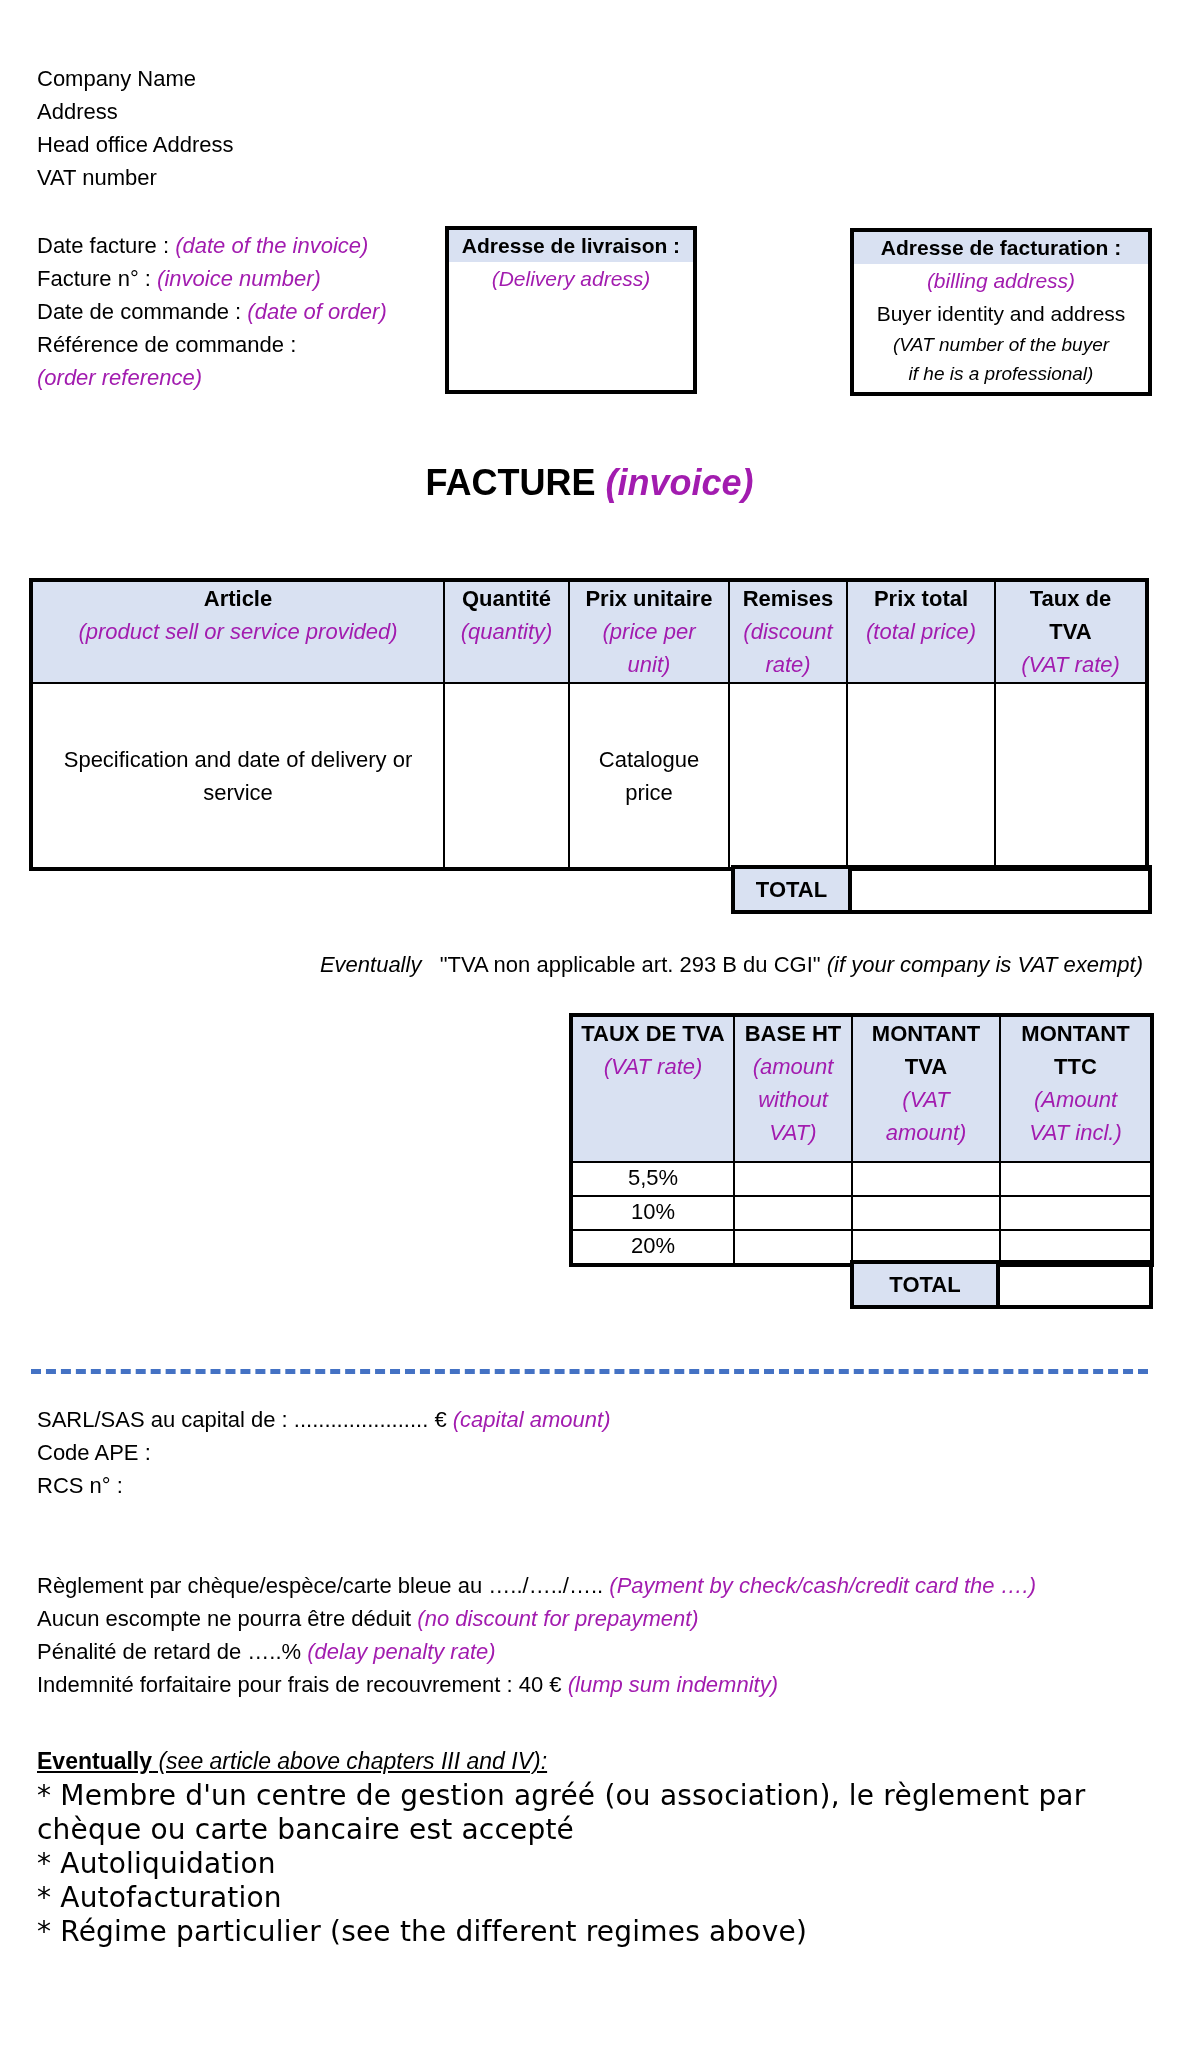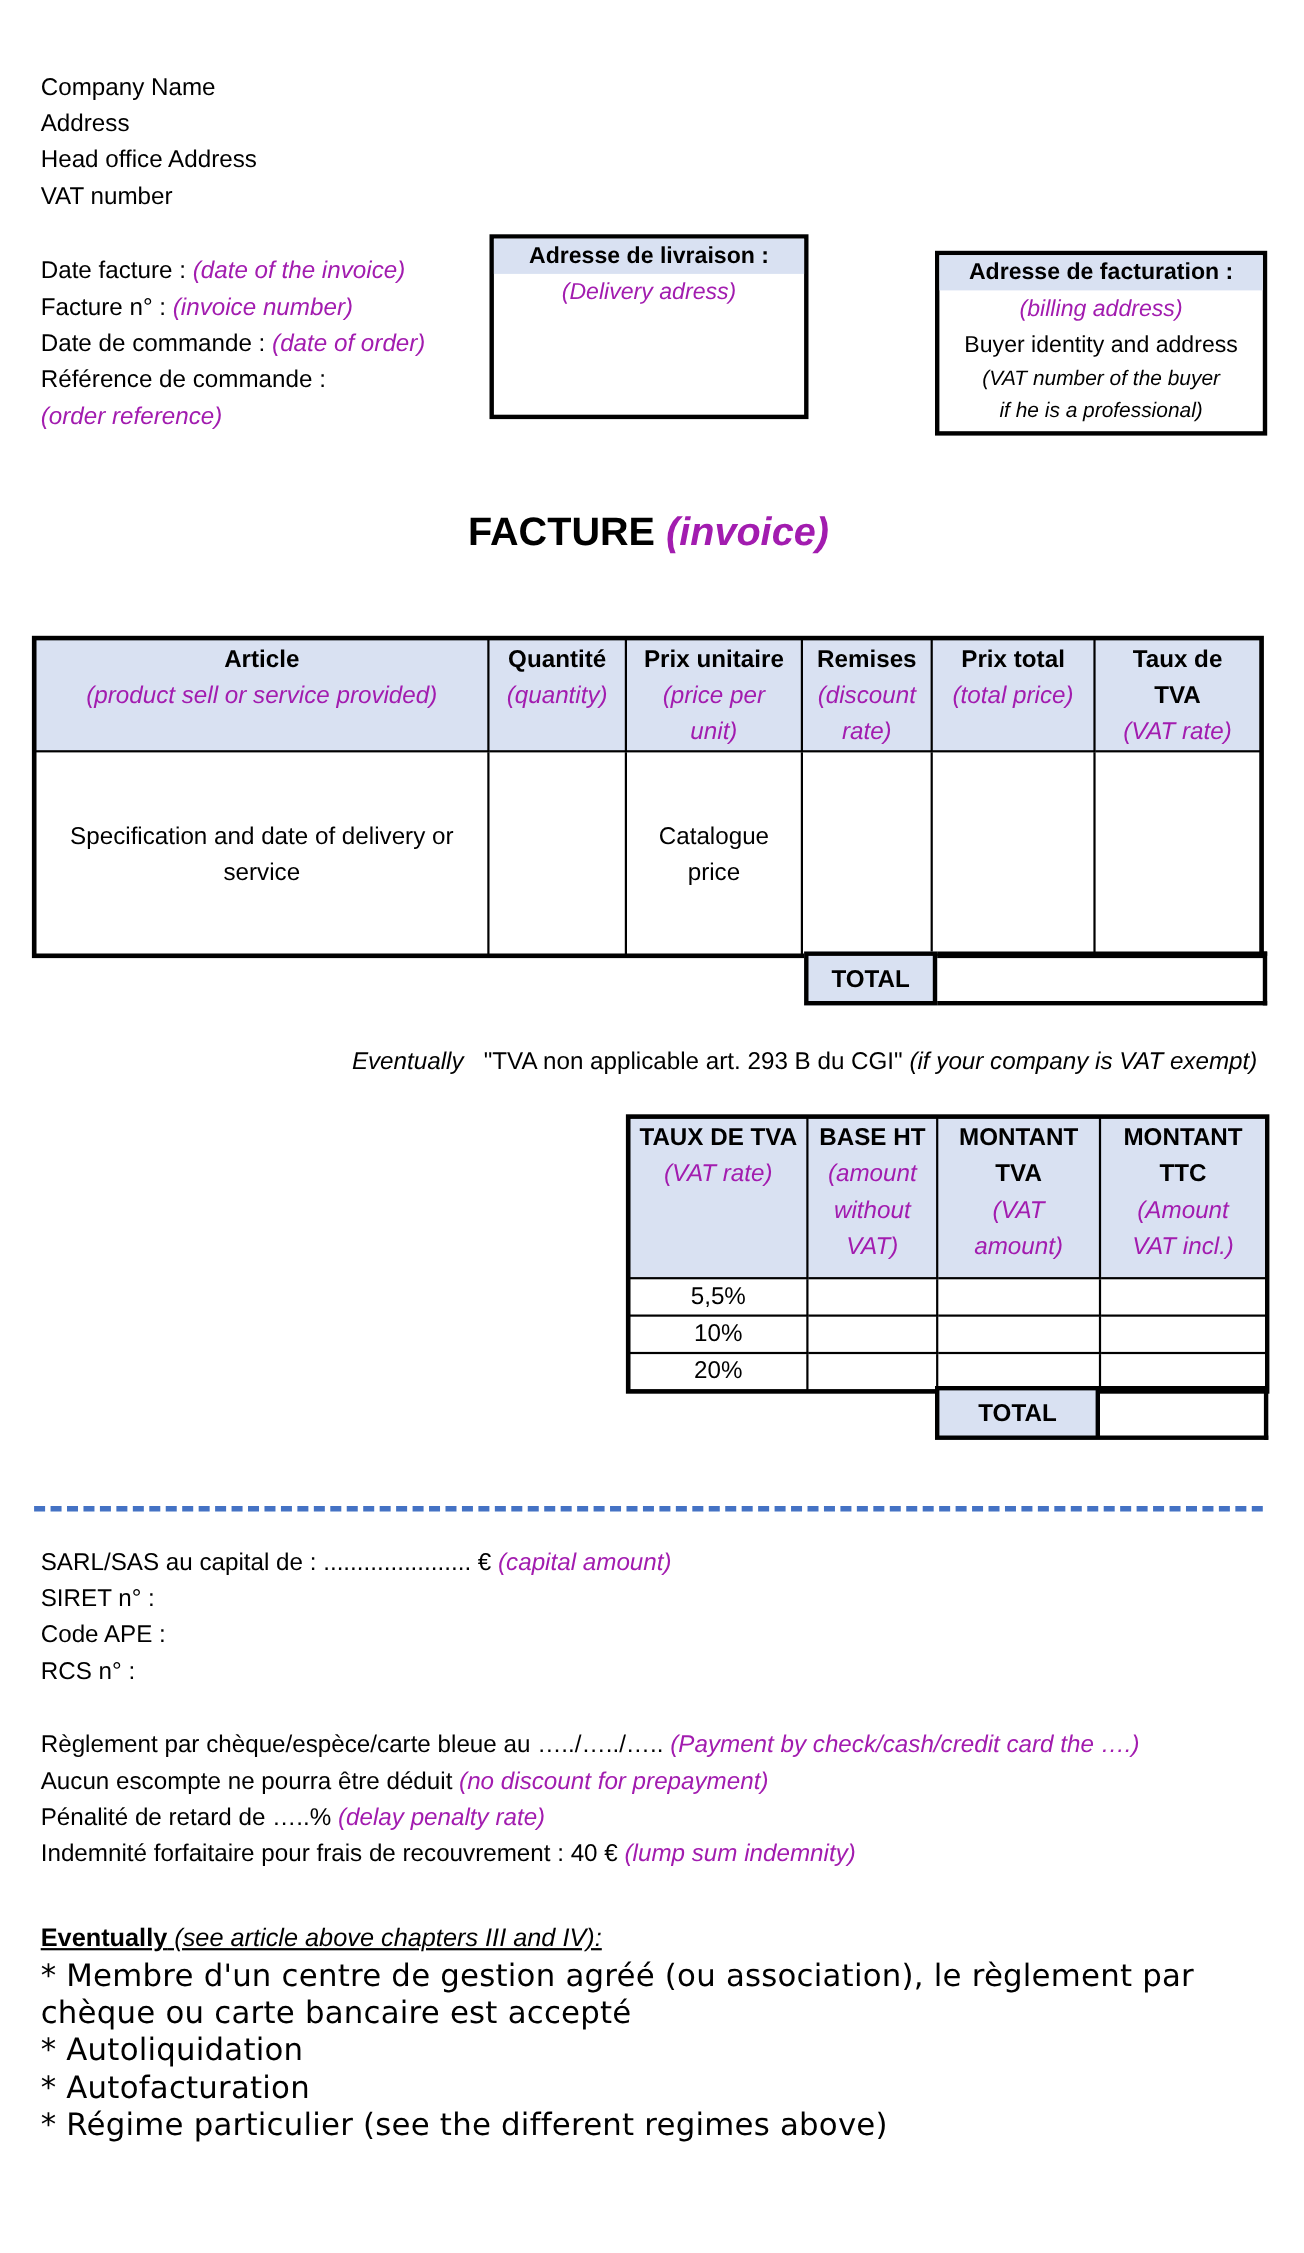--- a/index.html
+++ b/index.html
@@ -29,21 +29,21 @@
       font-size: 21px;
     }
     .addr-box .hdr {
       background: #d9e1f2;
       font-weight: bold;
       height: 32px;
       line-height: 32px;
     }
     .addr-box .row { height: 33px; line-height: 33px; }
     .addr-box .row.small { height: 29px; line-height: 29px; font-size: 19px; }
-    #delivery-box { left: 445px; top: 213px; width: 290px; height: 168px; }
+    #delivery-box { left: 445px; top: 226px; width: 252px; height: 168px; }
     #billing-box { left: 850px; top: 228px; width: 302px; height: 168px; }
 
     
     #title { left: 0; width: 1185px; top: 462px; text-align: center; font-size: 36px; font-weight: bold; padding-left: 0; }
     #title .inner { position: relative; left: -3px; }
 
     
     table { border-collapse: collapse; position: absolute; }
     td, th { border: 2px solid #000; text-align: center; vertical-align: top; font-size: 22px; line-height: 33px; font-weight: normal; }
     th { background: #d9e1f2; }
@@ -203,21 +203,20 @@
   <div class="lbl">TOTAL</div>
   <div class="val"></div>
 </div>
 
 <div id="separator" class="abs"></div>
 
 <div id="legal" class="abs">
   <div class="line">
     <span>SARL/SAS au capital de : ...................... € </span><span class="blue">(capital amount)</span>
   </div>
-  <div class="line">SIRET n° :</div>
   <div class="line">Code APE :</div>
   <div class="line">RCS n° :</div>
 </div>
 
 <div id="payment" class="abs">
   <div class="line">
     <span>Règlement par chèque/espèce/carte bleue au …../…../….. </span><span class="blue">(Payment by check/cash/credit card the ….)</span>
   </div>
   <div class="line">
     <span>Aucun escompte ne pourra être déduit </span><span class="blue">(no discount for prepayment)</span>

